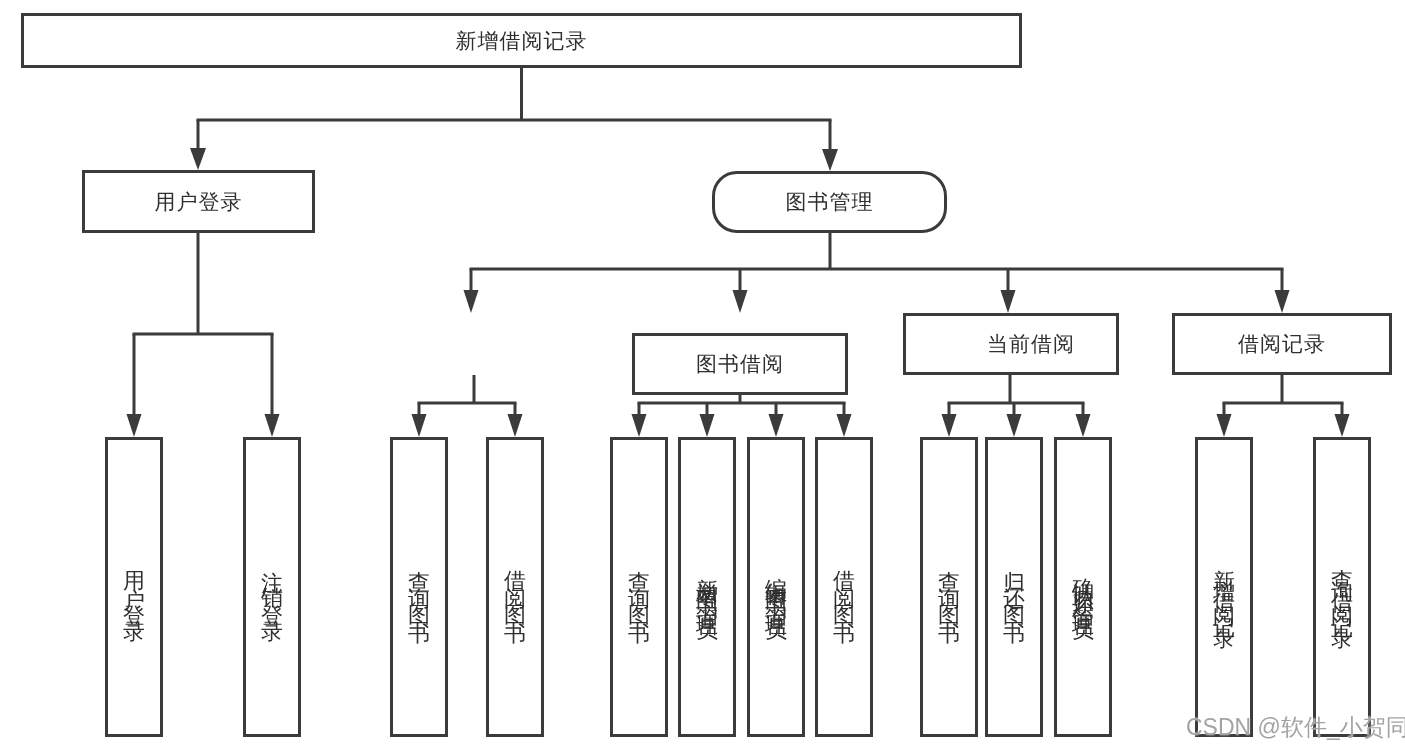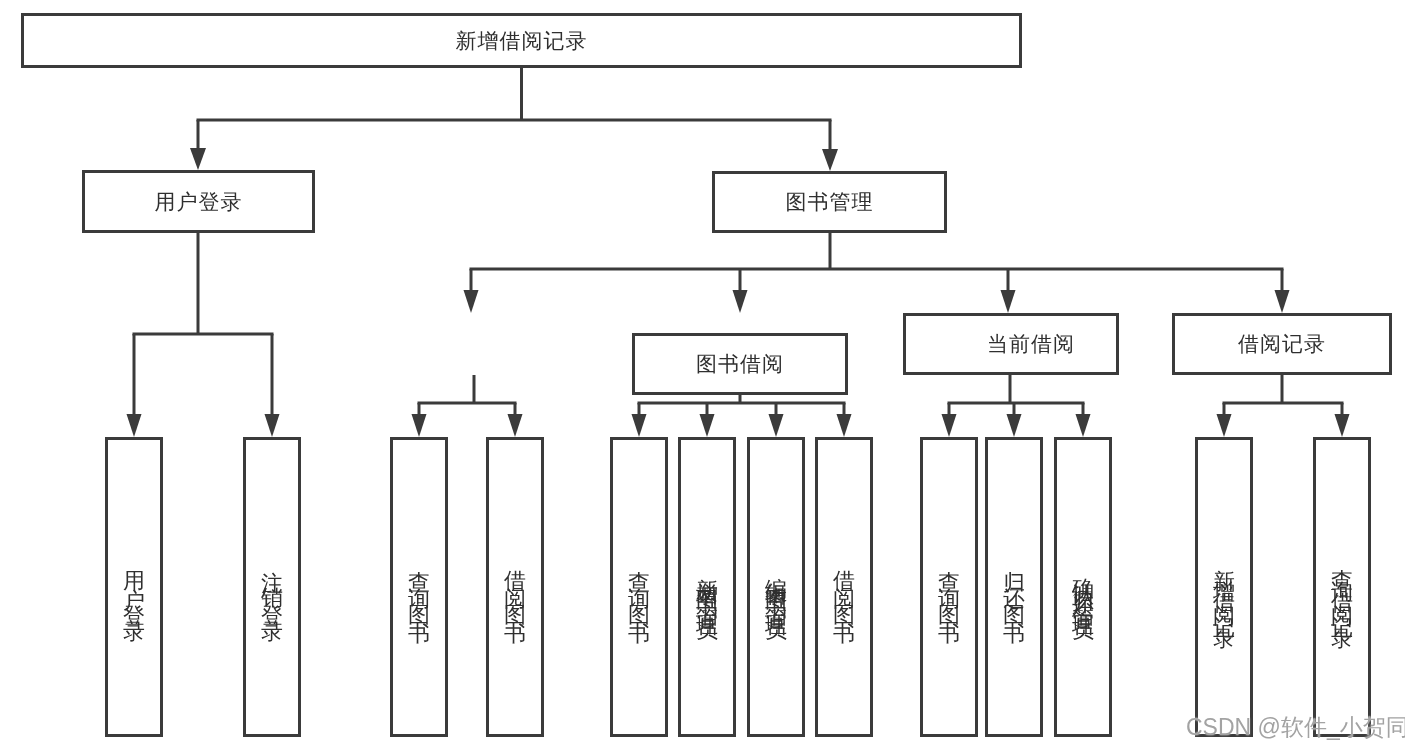--- a/index.html
+++ b/index.html
@@ -113,21 +113,21 @@
     </g>
   </svg>
 
   <div class="node" style="left:21px; top:13px; width:1001px; height:55px;">
     <span>新增借阅记录</span>
   </div>
 
   <div class="node" style="left:82px; top:170px; width:233px; height:63px;">
     <span>用户登录</span>
   </div>
-  <div class="node" style="left:712px; top:171px; width:235px; height:62px;">
+  <div class="node" style="left:712px; top:171px; width:235px; height:62px;border-radius:25px;">
     <span>图书管理</span>
   </div>
 
   <div class="node" style="left:632px; top:313px; width:216px; height:62px;margin-top:20px;">
     <span>图书借阅</span>
   </div>
   <div class="node" style="left:903px; top:313px; width:216px; height:62px;padding-left:40px;">
     <span>当前借阅</span>
   </div>
   <div class="node" style="left:1172px; top:313px; width:220px; height:62px;">

